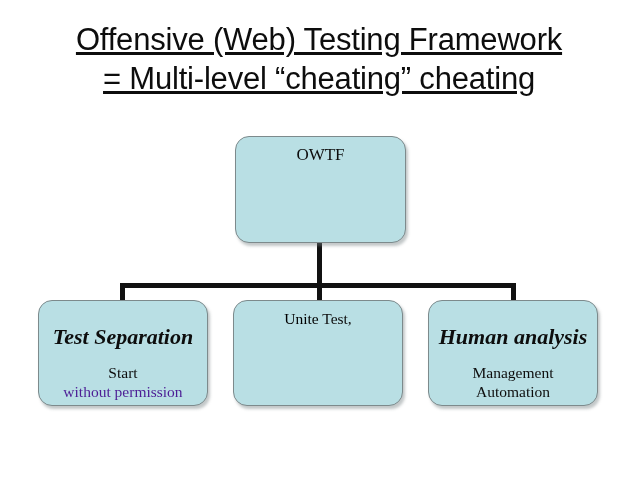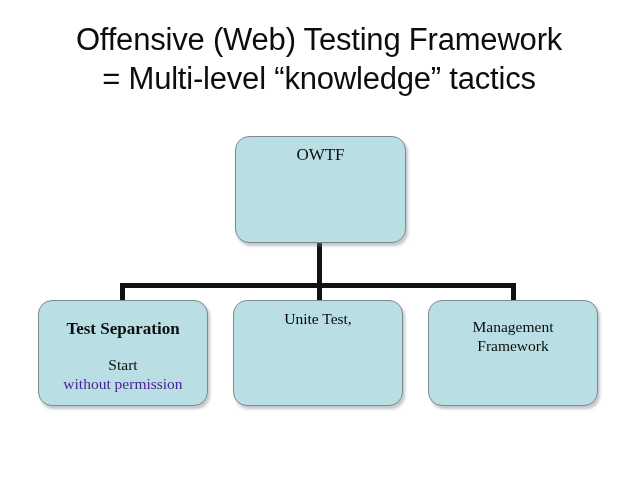--- a/index.html
+++ b/index.html
@@ -29,21 +29,21 @@
     left: 18px;
     top: 20px;
     width: 602px;
     text-align: center;
     font-family: "Liberation Sans", sans-serif;
     font-size: 31px;
     line-height: 39px;
     color: #0d0d0d;
     letter-spacing: -0.2px;
   }
-  #title-block .tline { display: block; white-space: nowrap; }
+  #title-block .tline { display: block; white-space: nowrap; text-decoration: underline; }
 
   
   .conn {
     position: absolute;
     background: #111111;
   }
   #conn-stem      { left: 317px; top: 242px; width: 5px;   height: 45px; }
   #conn-bar       { left: 120px; top: 283px; width: 396px; height: 5px;  }
   #conn-drop-left { left: 120px; top: 283px; width: 5px;   height: 20px; }
   #conn-drop-mid  { left: 317px; top: 283px; width: 5px;   height: 20px; }
@@ -80,24 +80,25 @@
     top: 300px;
     width: 170px;
     height: 106px;
   }
   #node-test-separation { left: 38px;  }
   #node-automation      { left: 233px; }
   #node-human-analysis  { left: 428px; }
 
   .leaf .node-title {
     display: block;
-    margin-top: 18px;
-    font-size: 17px;
+    margin-top: 26px;
+    font-size: 22px;
     line-height: 20px;
     font-weight: bold;
+    font-style: italic;
   }
   .leaf .node-body {
     display: block;
     margin-top: 16px;
     font-size: 15.5px;
     line-height: 19px;
   }
   .leaf .node-body.tight {
     margin-top: 9px;
     line-height: 18.5px;
@@ -107,21 +108,21 @@
   .ink-red  { color: #4c1d95; }
   .ink-blue { color: #000000; }
 </style>
 </head>
 <body>
 
 <div id="slide">
 
   <div id="title-block">
     <span class="tline">Offensive (Web) Testing Framework</span>
-    <span class="tline">= Multi-level “knowledge” tactics</span>
+    <span class="tline">= Multi-level “cheating” cheating</span>
   </div>
 
   <div class="conn" id="conn-stem"></div>
   <div class="conn" id="conn-bar"></div>
   <div class="conn" id="conn-drop-left"></div>
   <div class="conn" id="conn-drop-mid"></div>
   <div class="conn" id="conn-drop-right"></div>
 
   <div class="node" id="node-owtf">
     <span class="node-title">OWTF</span>
@@ -135,19 +136,20 @@
     </span>
   </div>
 
   <div class="node leaf" id="node-automation">
     <span class="node-body tight">
       <span class="bodyline"><span class="ink-blue">Unite</span><span> Test,</span></span>
     </span>
   </div>
 
   <div class="node leaf" id="node-human-analysis">
+    <span class="node-title">Human analysis</span>
     <span class="node-body">
       <span class="bodyline">Management</span>
-      <span class="bodyline">Framework</span>
+      <span class="bodyline">Automation</span>
     </span>
   </div>
 
 </div>
 
 </body></html>

